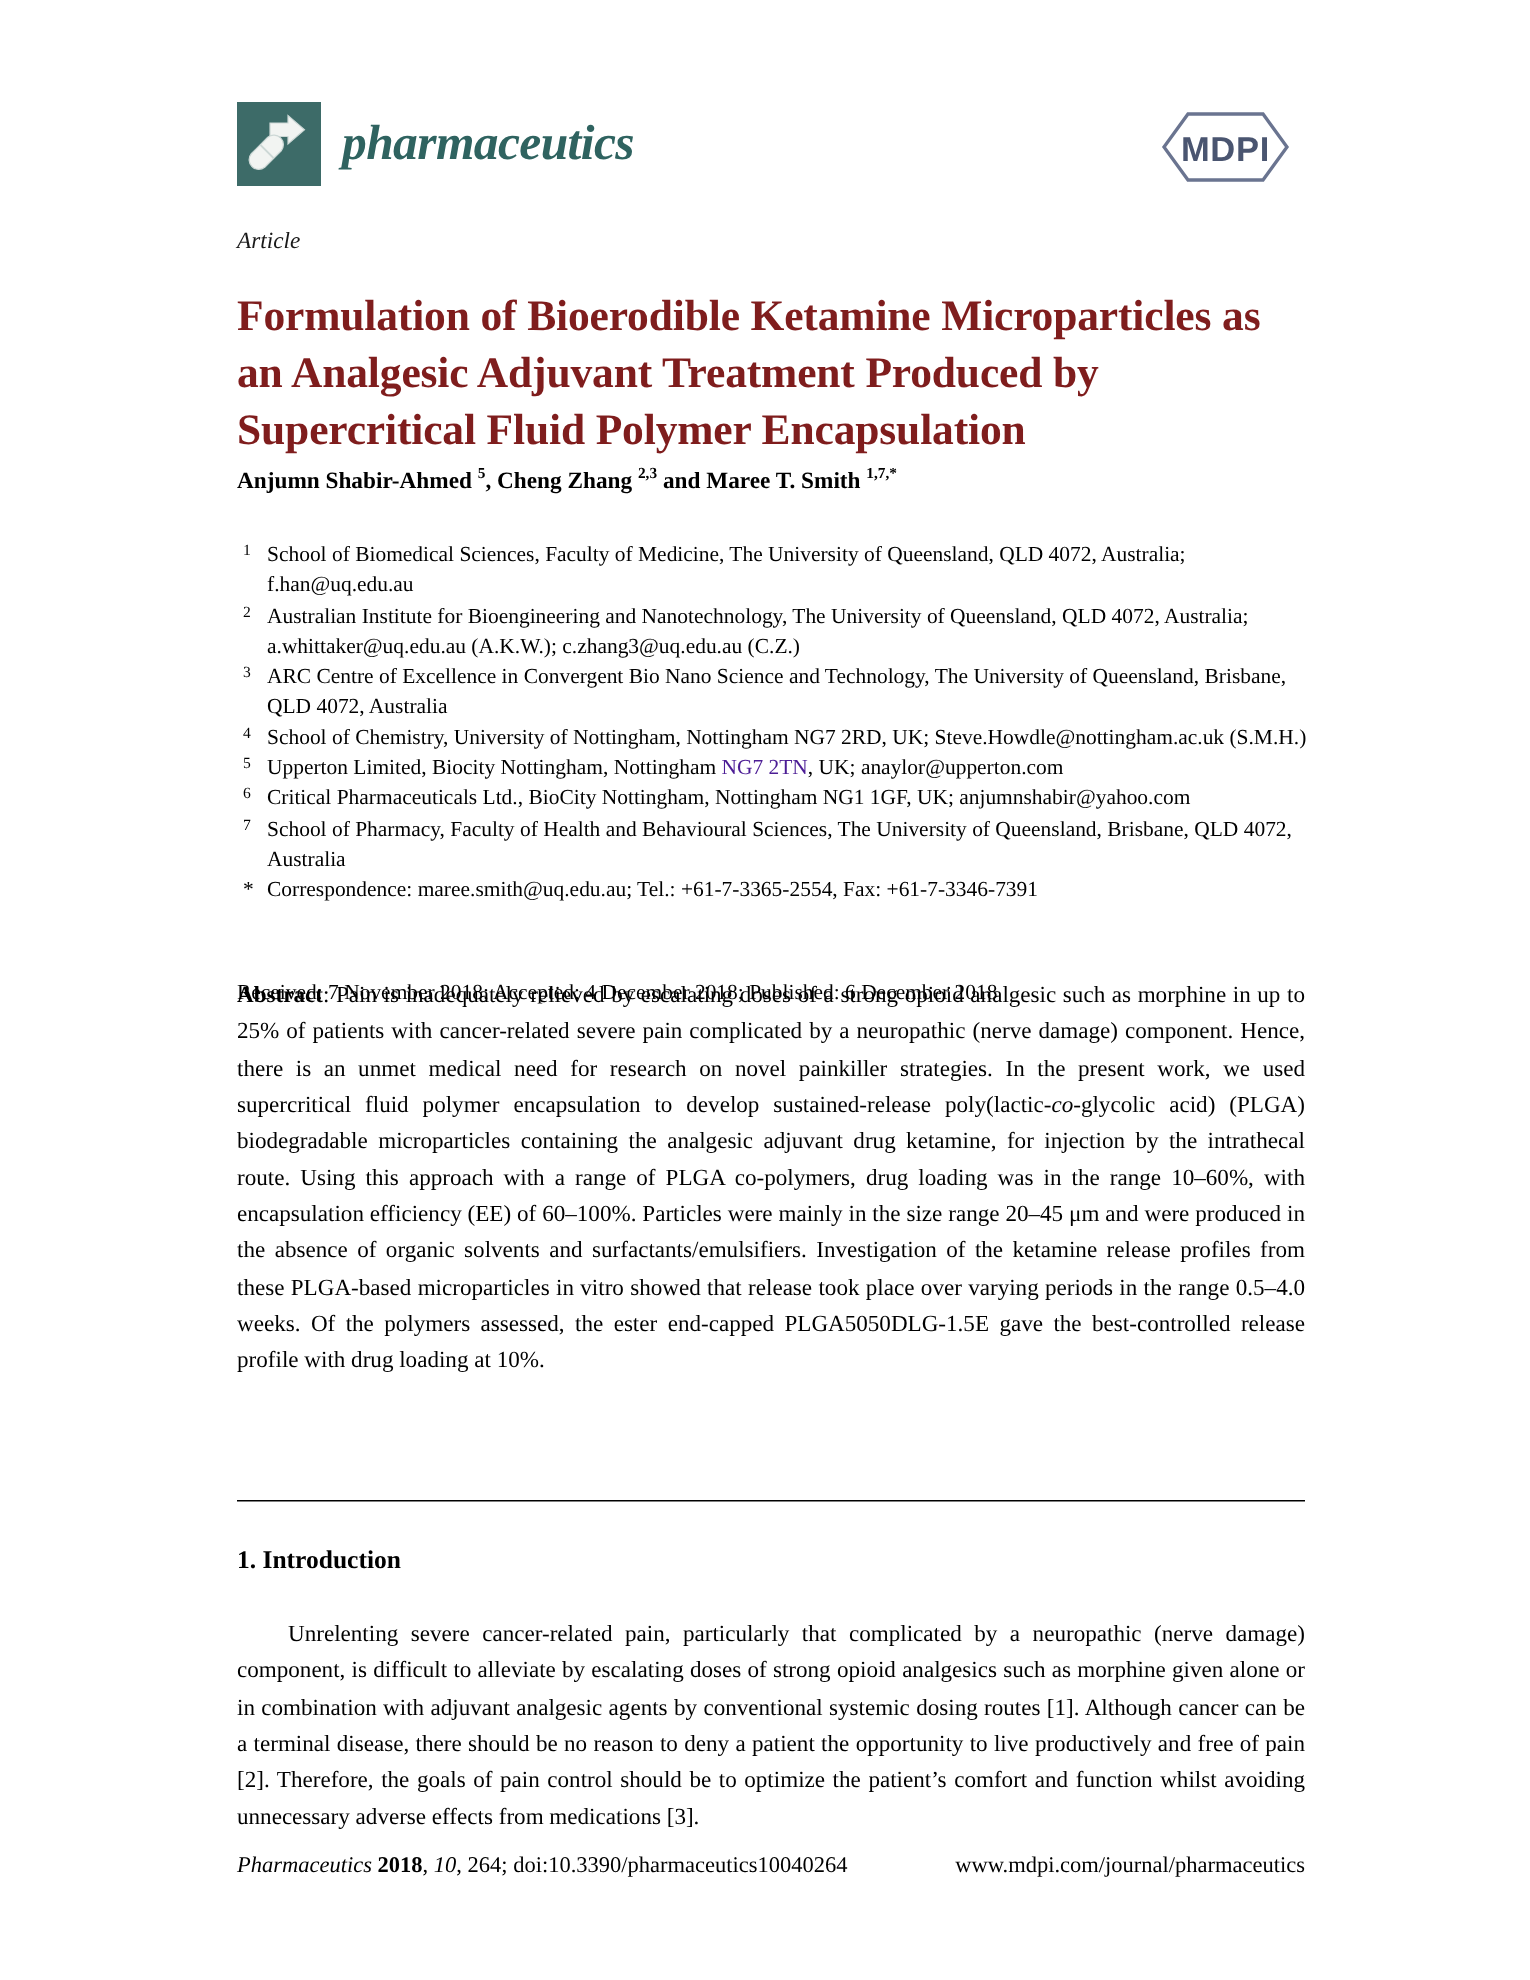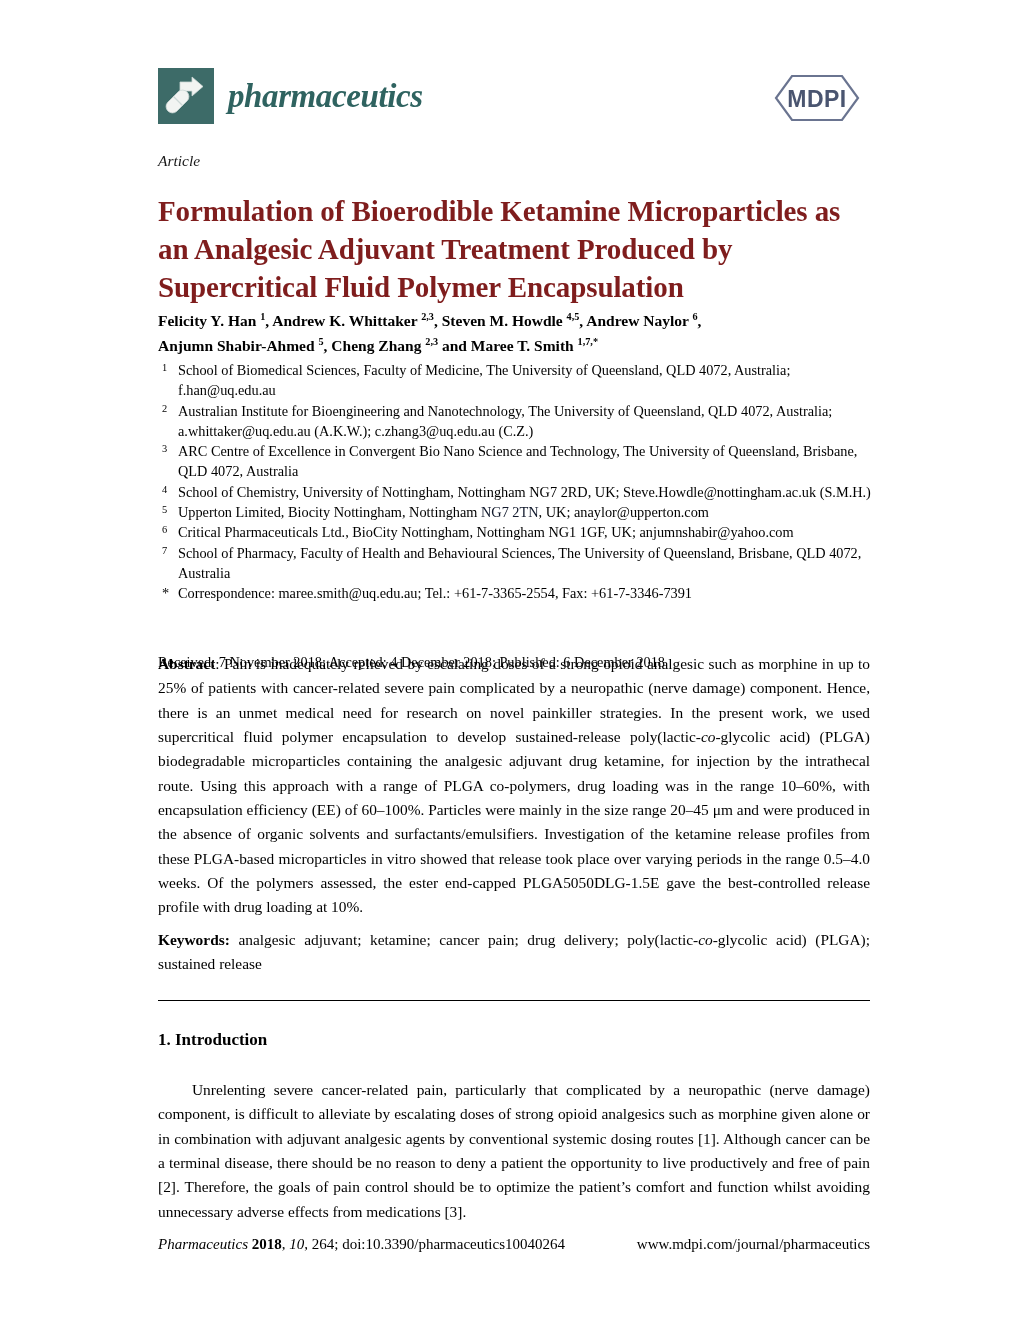--- a/index.html
+++ b/index.html
@@ -125,21 +125,21 @@
     box-sizing: border-box;
   }
   .affil-marker.star {
     font-size: 14.3px;
     padding-top: 0;
   }
   .affil-text {
     flex: 1;
     text-align: left;
   }
-  .link-blue { color: #0f172a; }
+  .link-blue { color: #4c1d95; }
 
   
   .dates {
     position: absolute;
     left: 158px;
     top: 614px;
     width: 716px;
     font-size: 14.3px;
     margin-top: 40px;
   }
@@ -236,21 +236,20 @@
         <text x="45" y="37" text-anchor="middle" font-family="Liberation Sans, sans-serif" font-size="23" font-weight="bold" fill="#4a5570" letter-spacing="0.5">MDPI</text>
       </svg>
     </div>
   </div>
 
   <div class="article-type">Article</div>
 
   <h1 class="title">Formulation of Bioerodible Ketamine Microparticles as an Analgesic Adjuvant Treatment Produced by Supercritical Fluid Polymer Encapsulation</h1>
 
   <div class="authors">
-    <div id="author-line-1"><span>Felicity Y. Han </span><sup>1</sup><span>, </span><span>Andrew K. Whittaker </span><sup>2,3</sup><span>, </span><span>Steven M. Howdle </span><sup>4,5</sup><span>, </span><span>Andrew Naylor </span><sup>6</sup><span>,</span></div>
     <div id="author-line-2"><span>Anjumn Shabir-Ahmed </span><sup>5</sup><span>, </span><span>Cheng Zhang </span><sup>2,3</sup><span> and </span><span>Maree T. Smith </span><sup>1,7,*</sup></div>
   </div>
 
   <div class="affiliations" id="affiliation-list">
       <div class="affil-row">
         <div class="affil-marker">1</div>
         <div class="affil-text">School of Biomedical Sciences, Faculty of Medicine, The University of Queensland, QLD 4072, Australia; f.han@uq.edu.au</div>
       </div>
       <div class="affil-row">
         <div class="affil-marker">2</div>
@@ -281,23 +280,20 @@
         <div class="affil-text">Correspondence: maree.smith@uq.edu.au; Tel.: +61-7-3365-2554, Fax: +61-7-3346-7391</div>
       </div>
     </div>
 
   <div class="dates">Received: 7 November 2018; Accepted: 4 December 2018; Published: 6 December 2018</div>
 
   <div class="abstract">
     <b>Abstract</b><span>: Pain is inadequately relieved by escalating doses of a strong opioid analgesic such as morphine in up to 25% of patients with cancer-related severe pain complicated by a neuropathic (nerve damage) component. Hence, there is an unmet medical need for research on novel painkiller strategies. In the present work, we used supercritical fluid polymer encapsulation to develop sustained-release poly(lactic-</span><i>co</i><span>-glycolic acid) (PLGA) biodegradable microparticles containing the analgesic adjuvant drug ketamine, for injection by the intrathecal route. Using this approach with a range of PLGA co-polymers, drug loading was in the range 10–60%, with encapsulation efficiency (EE) of 60–100%. Particles were mainly in the size range 20–45 μm and were produced in the absence of organic solvents and surfactants/emulsifiers. Investigation of the ketamine release profiles from these PLGA-based microparticles in vitro showed that release took place over varying periods in the range 0.5–4.0 weeks. Of the polymers assessed, the ester end-capped PLGA5050DLG-1.5E gave the best-controlled release profile with drug loading at 10%.</span>
   </div>
 
-  <div class="keywords">
-    <b>Keywords:</b><span> analgesic adjuvant; ketamine; cancer pain; drug delivery; poly(lactic-</span><i>co</i><span>-glycolic acid) (PLGA); sustained release</span>
-  </div>
 
   <div class="rule rule-bottom"></div>
 
   <div class="section-heading">1. Introduction</div>
   <div class="body-text">Unrelenting severe cancer-related pain, particularly that complicated by a neuropathic (nerve damage) component, is difficult to alleviate by escalating doses of strong opioid analgesics such as morphine given alone or in combination with adjuvant analgesic agents by conventional systemic dosing routes [1]. Although cancer can be a terminal disease, there should be no reason to deny a patient the opportunity to live productively and free of pain [2]. Therefore, the goals of pain control should be to optimize the patient’s comfort and function whilst avoiding unnecessary adverse effects from medications [3].</div>
 
   <div class="footer">
     <div class="footer-left">
       <i>Pharmaceutics</i>
       <b>2018</b><span>, </span><i>10</i><span>, 264; doi:10.3390/pharmaceutics10040264</span>

